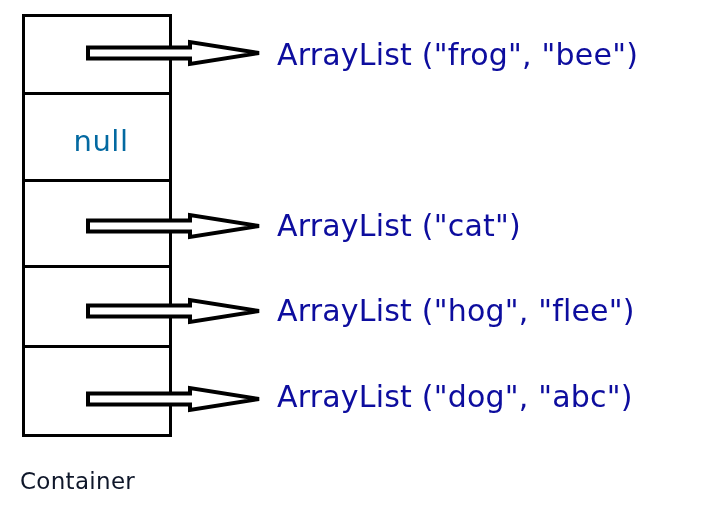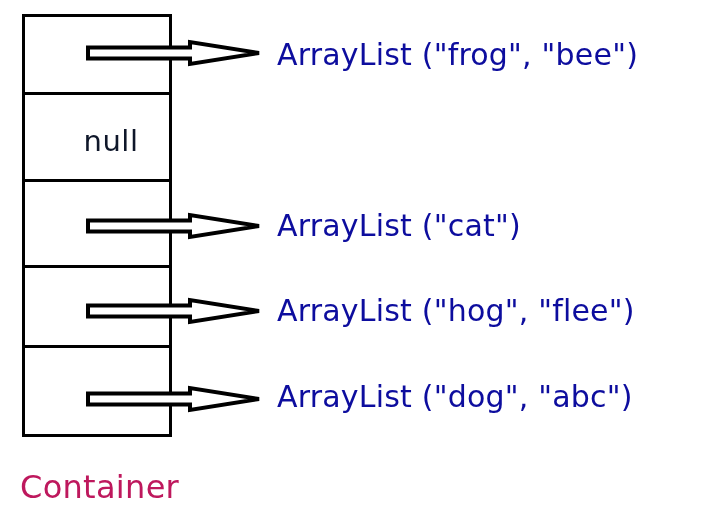--- a/index.html
+++ b/index.html
@@ -39,24 +39,24 @@
     width: 100%;
     box-sizing: border-box;
     background: transparent;
   }
   .cell-divider {
     border-bottom: 3px solid #000000;
   }
 
   .cell-label {
     position: absolute;
-    left: 14px;
+    left: 4px;
     width: 100%;
     text-align: center;
-    color: #0f172a;
+    color: #0369a1;
     font-family: "DejaVu Sans", "Liberation Sans", sans-serif;
     font-size: 29px;
     font-weight: 500;
     letter-spacing: 0.5px;
     white-space: nowrap;
   }
 
   
   .arrow {
     position: absolute;
@@ -71,23 +71,23 @@
     font-family: "DejaVu Sans", "Liberation Sans", sans-serif;
     font-size: 30px;
     font-weight: 500;
     letter-spacing: 0.2px;
     white-space: nowrap;
   }
 
   
   .caption {
     position: absolute;
-    color: #be185d;
+    color: #0f172a;
     font-family: "DejaVu Sans", "Liberation Sans", sans-serif;
-    font-size: 32px;
+    font-size: 23px;
     font-weight: 500;
     letter-spacing: 0.3px;
     white-space: nowrap;
   }
 </style>
 </head>
 <body>
 
 <div id="canvas">
 

